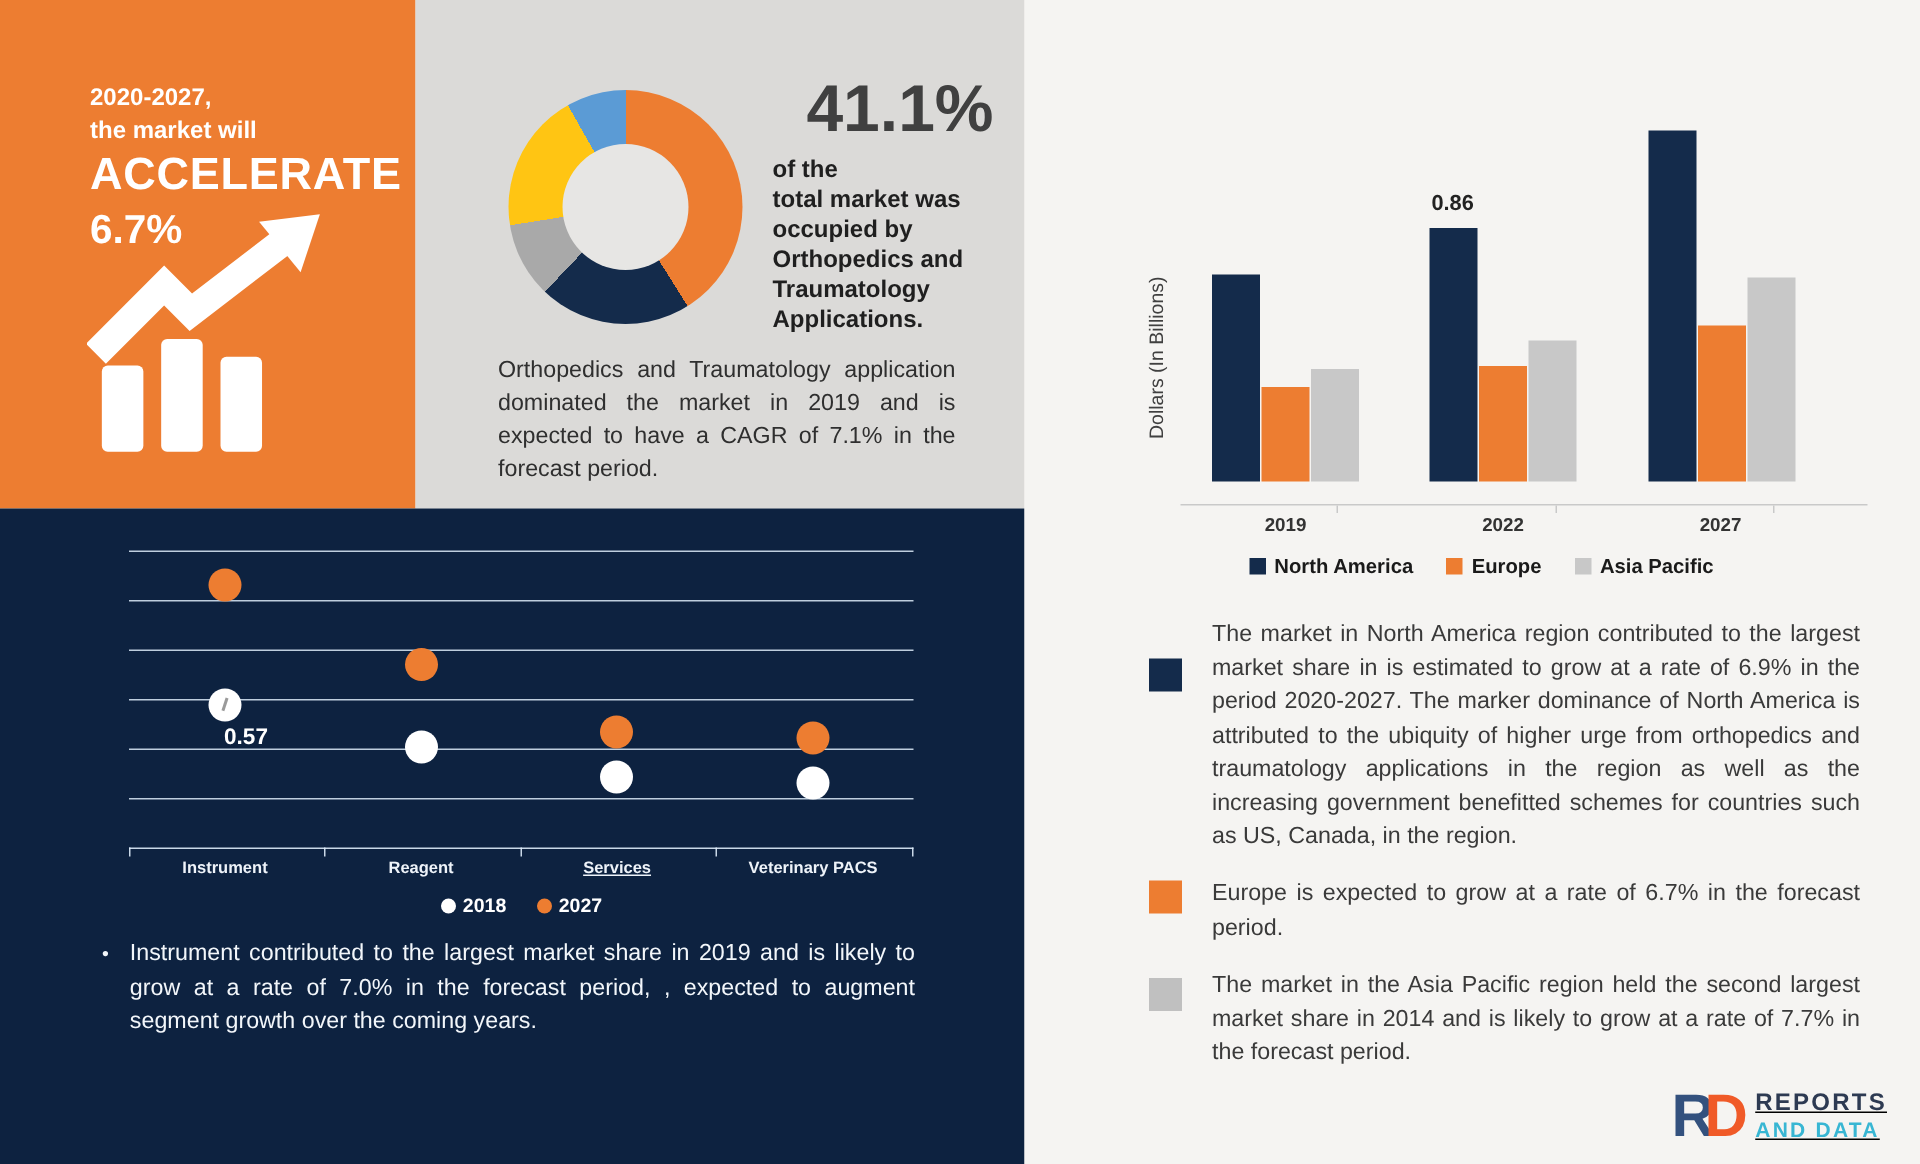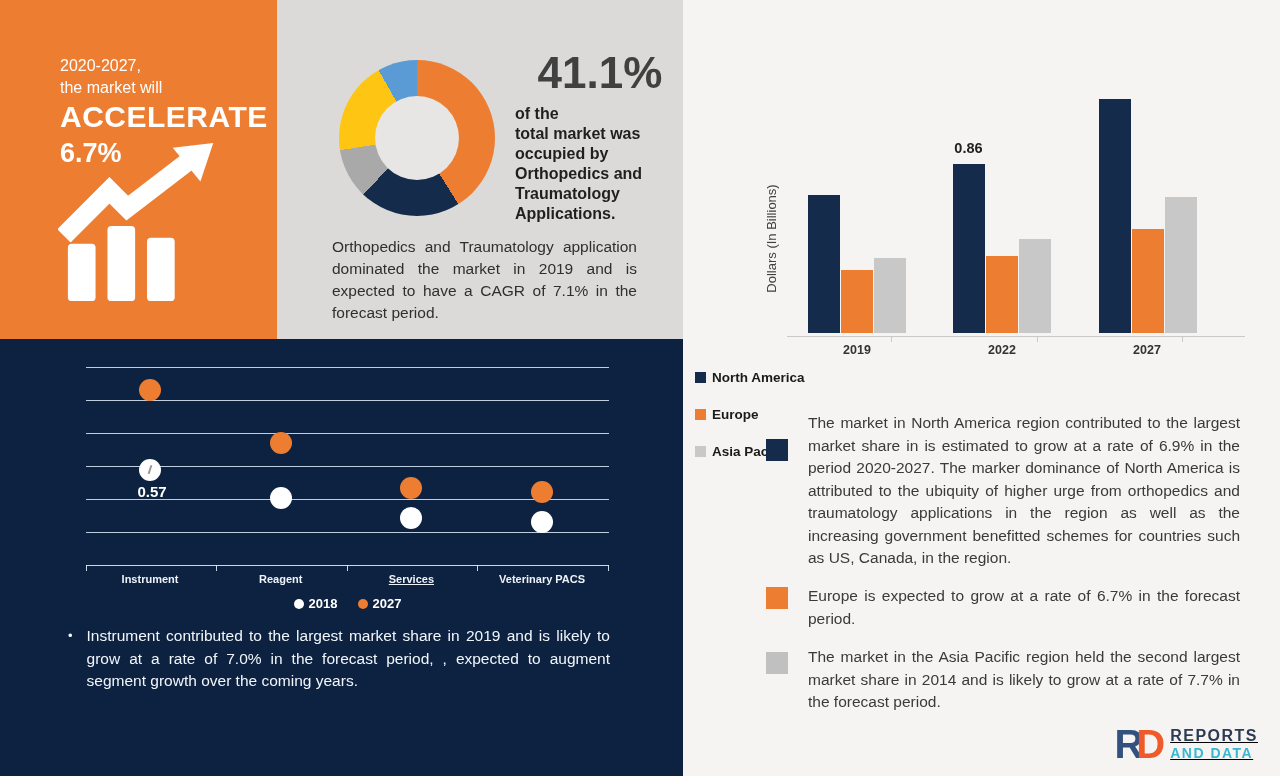--- a/index.html
+++ b/index.html
@@ -8,21 +8,21 @@
   .canvas { position:relative; width:1280px; height:776px; overflow:hidden; background:#f5f4f2; }
 
   
   .orange-box { position:absolute; left:0; top:0; width:277px; height:339px; background:#ED7D31; }
   .gray-box   { position:absolute; left:277px; top:0; width:406px; height:339px; background:#DBDAD8; }
   .navy-panel { position:absolute; left:0; top:339px; width:683px; height:437px; background:#0D2240; }
   .right-panel{ position:absolute; left:683px; top:0; width:597px; height:776px; background:#F5F4F2; }
 
   
   .promo { position:absolute; left:60px; top:55px; color:#fff; }
-  .promo .small { font-size:16px; line-height:22px; font-weight:400; }
+  .promo .small { font-size:16px; line-height:22px; font-weight:700; }
   .promo .big   { font-size:30px; line-height:36px; font-weight:700; letter-spacing:.5px; }
   .promo .rate  { font-size:27px; line-height:32px; font-weight:700; margin-top:2px; }
   .promo-icon { position:absolute; left:58px; top:140px; width:178px; height:162px; }
 
   
   .donut { position:absolute; left:62px; top:60px; width:156px; height:156px; border-radius:50%; }
   .donut::after { content:""; position:absolute; left:36px; top:36px; width:84px; height:84px;
                   border-radius:50%; background:#E7E6E4; }
   .stat { position:absolute; left:238px; top:48px; width:170px; }
   .stat-value { font-size:44px; font-weight:700; color:#404040;text-align:center; }
@@ -43,31 +43,31 @@
   .dot-legend { position:absolute; left:86px; top:257px; width:523px; display:flex; justify-content:center; gap:20px; }
   .dot-legend .item { display:flex; align-items:center; gap:5px; font-size:13px; font-weight:700; color:#fff; }
   .legend-dot { width:10px; height:10px; border-radius:50%; }
   .navy-bullet { position:absolute; left:68px; top:286px; width:542px; display:flex; gap:14px;
                  color:#f2f6fa; font-size:15.5px; line-height:22.5px; }
   .navy-bullet .b { font-size:13px; line-height:22.5px; }
   .navy-bullet .t { text-align:justify; }
 
   
   .bar-chart { position:absolute; left:0; top:0; width:597px; height:337px; }
-  .bar { position:absolute; bottom:4px; width:32px; }
+  .bar { position:absolute; bottom:16px; width:32px; }
   .bar-value { position:absolute; bottom:100%; left:50%; transform:translateX(-52%); margin-bottom:8px;
                font-size:14.5px; font-weight:700; color:#222; white-space:nowrap; }
   .bar-axis { position:absolute; left:104px; bottom:0; width:458px; height:1px; background:#c9c9c9; }
   .bar-tick { position:absolute; bottom:-5px; width:1px; height:5px; background:#c9c9c9; }
   .y-axis-label { position:absolute; left:-32px; top:231px; width:240px; text-align:center;
                   transform:rotate(-90deg); font-size:13px; color:#404040; }
   .bar-xlabels { position:absolute; left:0; top:343px; width:597px; height:16px; }
   .bar-xlabel { position:absolute; transform:translateX(-50%); font-size:12.5px; font-weight:700; color:#333; }
   .bar-legend { position:absolute; left:0; top:370px; width:597px; display:flex; justify-content:center;
-                gap:22px; padding-left:12px;flex-direction:column; }
+                gap:22px; padding-left:12px; }
   .bar-legend .item { display:flex; align-items:center; gap:6px; font-size:13.5px; font-weight:700; color:#1a1a1a; }
   .legend-sq { width:11px; height:11px; }
 
   
   .region-row { position:absolute; left:83px; width:474px; display:flex; }
   .region-sq { flex:0 0 22px; width:22px; height:22px; margin-right:20px; }
   .region-text { flex:1; font-size:15.5px; line-height:22.5px; color:#3a3a3a; text-align:justify; }
 
   
   .logo { position:absolute; right:22px; bottom:14px; display:flex; align-items:center; }
@@ -124,21 +124,21 @@
         <div class="dot-axis"></div>
         <div class="dot-tick" style="left: 86px;"></div>
         <div class="dot-tick" style="left: 216px;"></div>
         <div class="dot-tick" style="left: 347px;"></div>
         <div class="dot-tick" style="left: 477px;"></div>
         <div class="dot-tick" style="left: 608px;"></div>
         <div class="cat-label" style="left: 150px;">Instrument</div>
         <div class="dot" style="left: 139px; top: 119.981px; background: rgb(255, 255, 255);">
           <div class="slash"></div>
         </div>
-        <div class="dot-label" style="left: 152px; top: 143.981px;">0.57</div>
+        <div class="dot-label" style="left: 164px; top: 143.981px;">0.57</div>
         <div class="dot" style="left: 139px; top: 39.965px; background: rgb(237, 125, 49);"></div>
         <div class="cat-label" style="left: 280.7px;">Reagent</div>
         <div class="dot" style="left: 269.7px; top: 148.32px; background: rgb(255, 255, 255);"></div>
         <div class="dot" style="left: 269.7px; top: 93.309px; background: rgb(237, 125, 49);"></div>
         <div class="cat-label" style="left: 411.4px; text-decoration: underline;">Services</div>
         <div class="dot" style="left: 400.4px; top: 168.324px; background: rgb(255, 255, 255);"></div>
         <div class="dot" style="left: 400.4px; top: 138.318px; background: rgb(237, 125, 49);"></div>
         <div class="cat-label" style="left: 542.1px;">Veterinary PACS</div>
         <div class="dot" style="left: 531.1px; top: 171.658px; background: rgb(255, 255, 255);"></div>
         <div class="dot" style="left: 531.1px; top: 141.652px; background: rgb(237, 125, 49);"></div>

